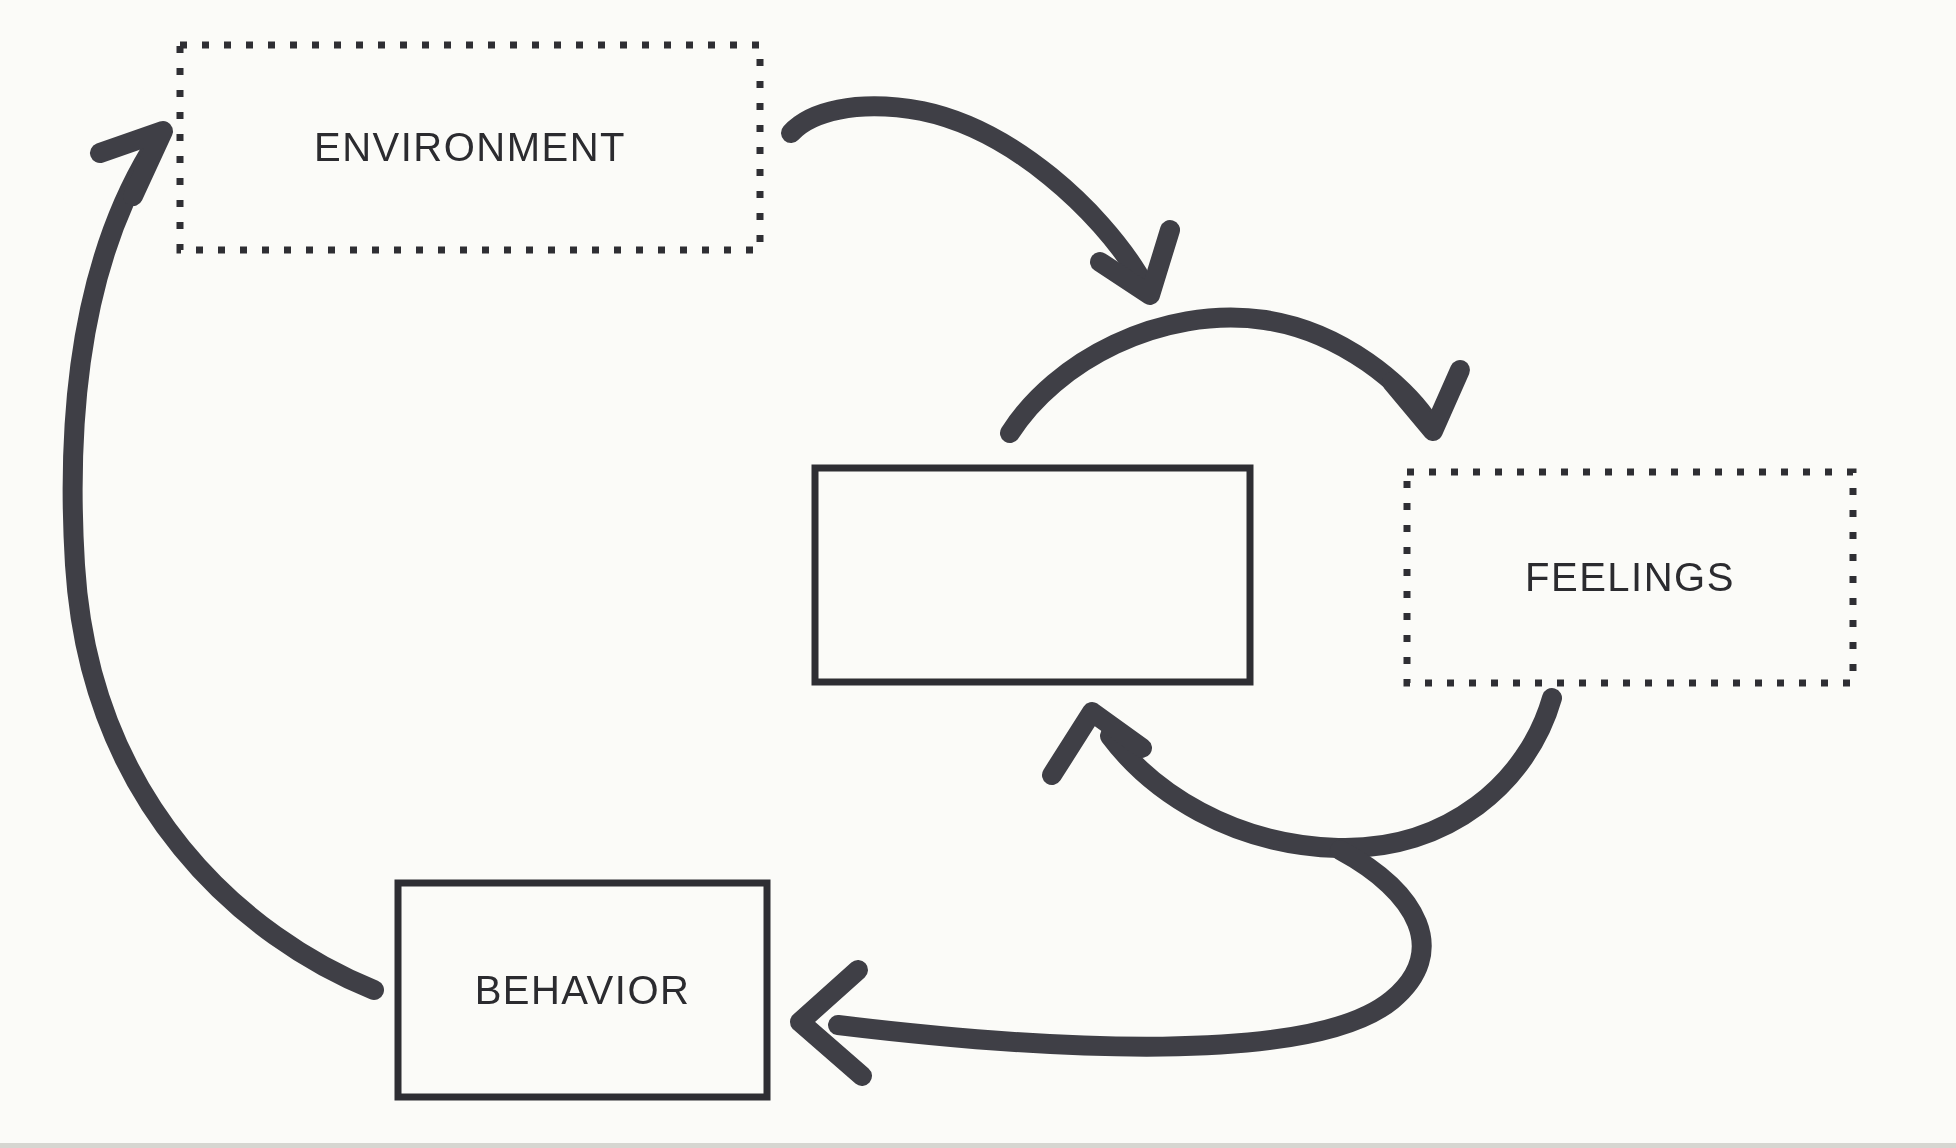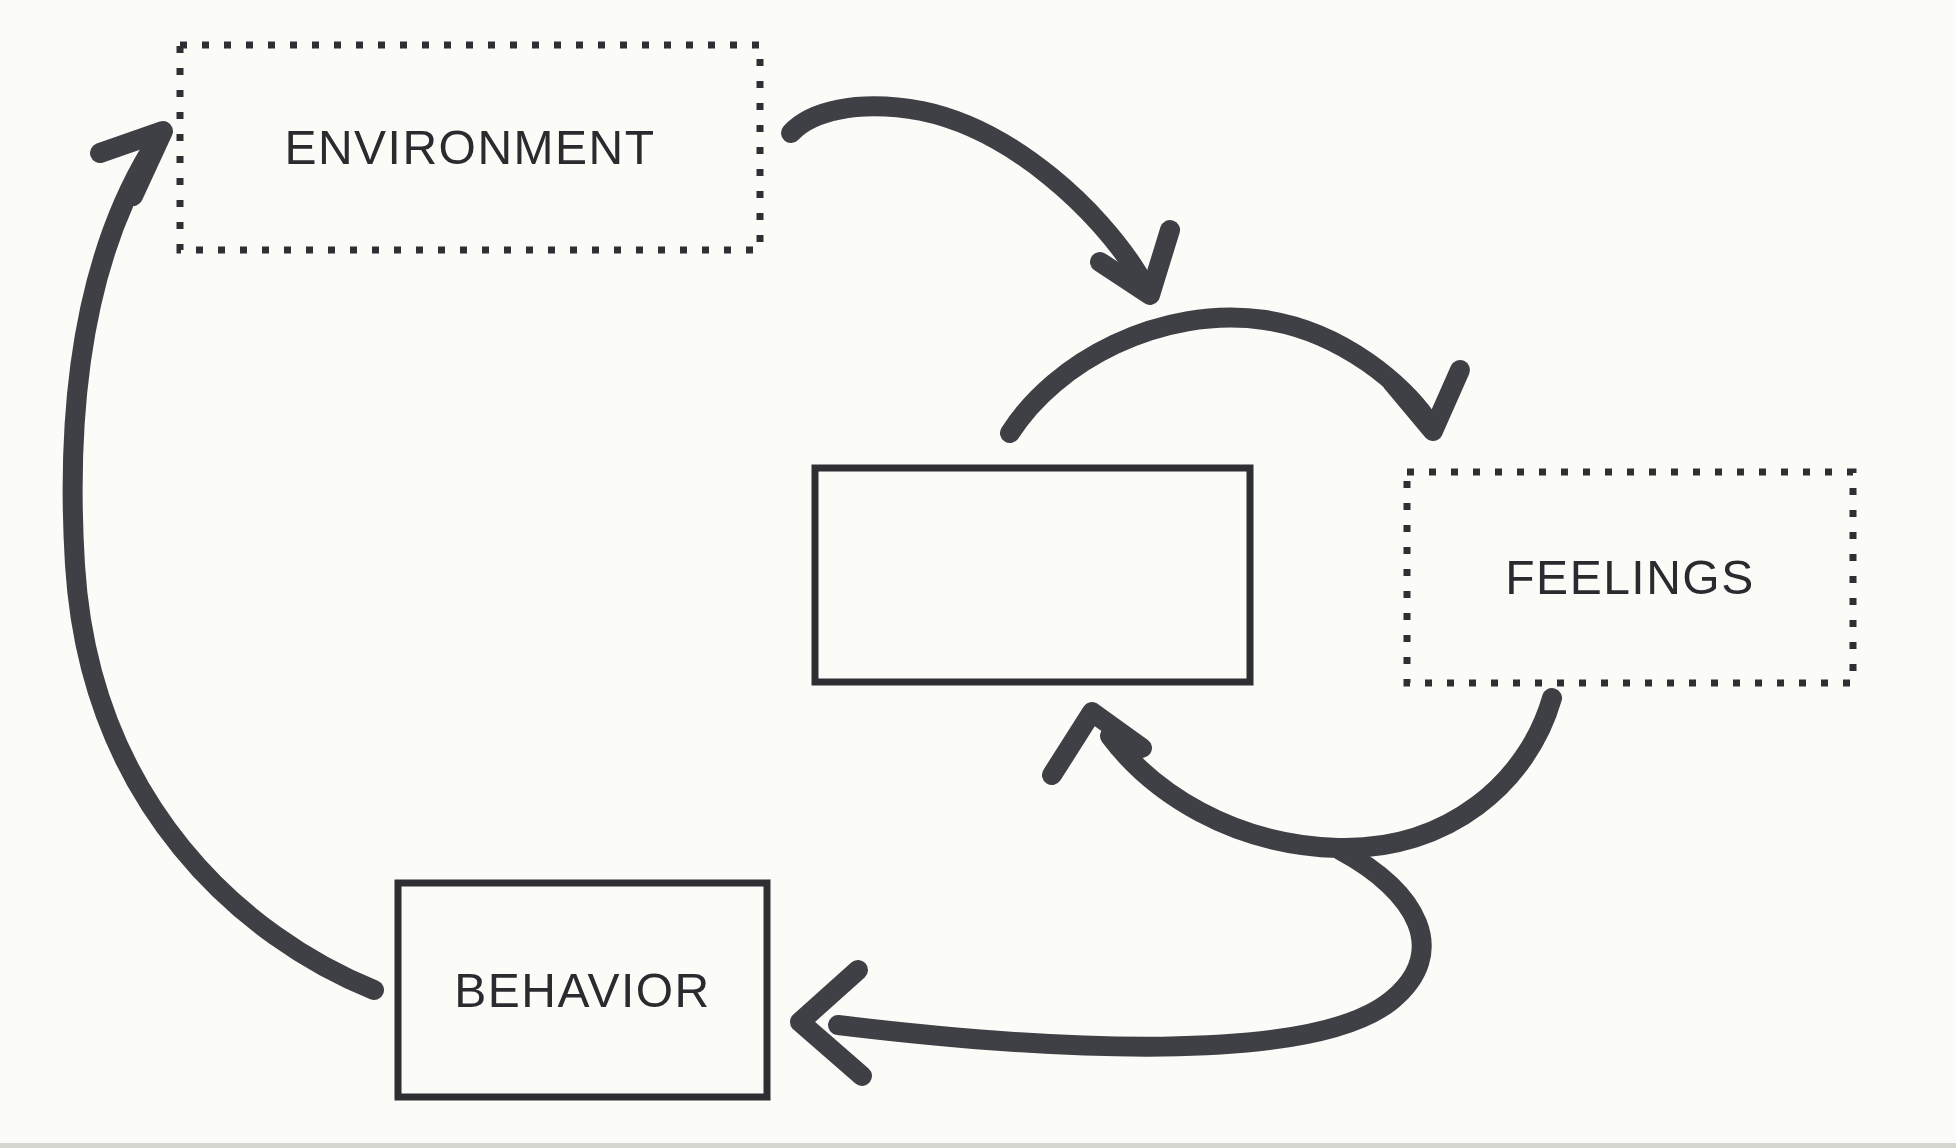--- a/index.html
+++ b/index.html
@@ -21,21 +21,21 @@
     top: 0;
     width: 1956px;
     height: 1148px;
   }
   .node-label {
     position: absolute;
     display: flex;
     align-items: center;
     justify-content: center;
     text-align: center;
-    font-size: 48px;
+    font-size: 40px;
     font-weight: 400;
     letter-spacing: 1.5px;
     color: #2b2b2f;
     user-select: none;
   }
   #label-environment { left: 180px; top: 45px;  width: 580px; height: 205px; }
   #label-thoughts    { left: 815px; top: 468px; width: 435px; height: 214px; }
   #label-feelings    { left: 1407px; top: 472px; width: 446px; height: 211px; }
   #label-behavior    { left: 398px; top: 883px; width: 369px; height: 214px; }
 

